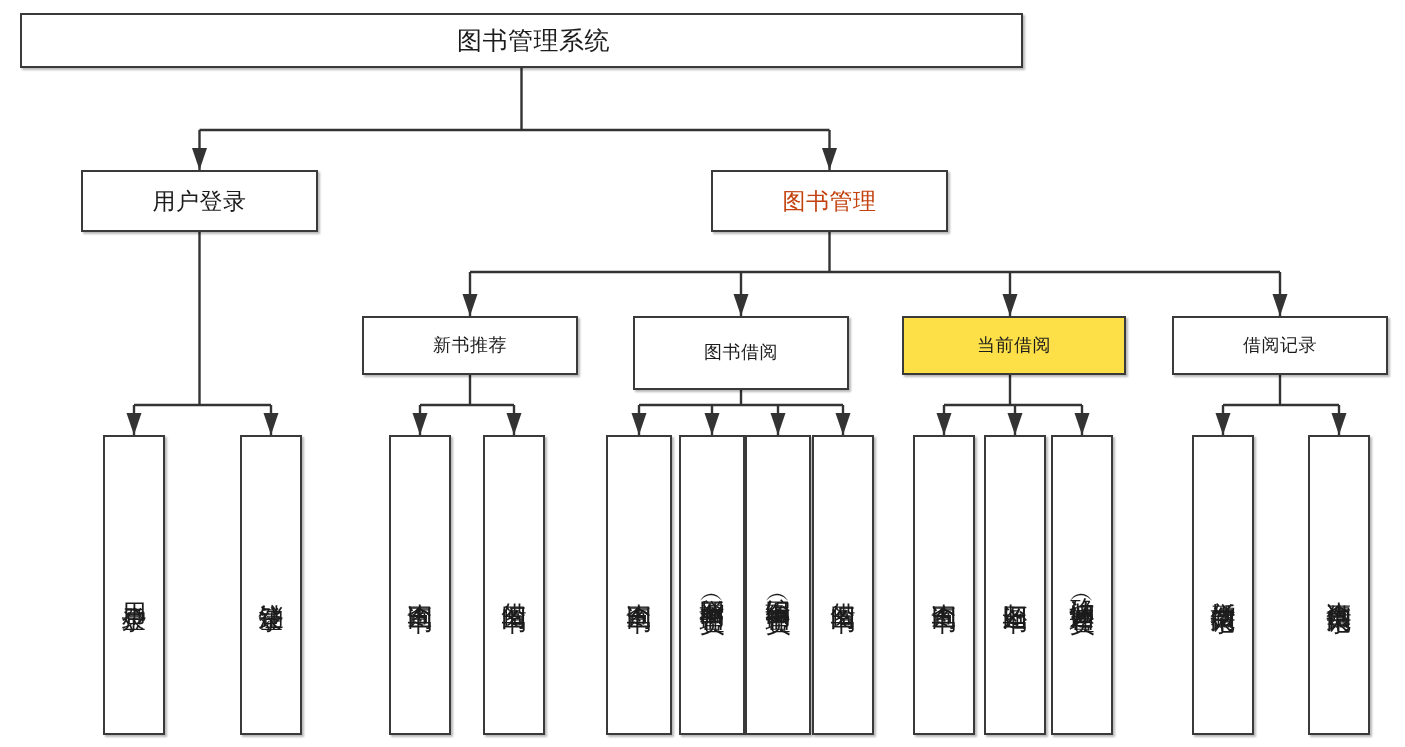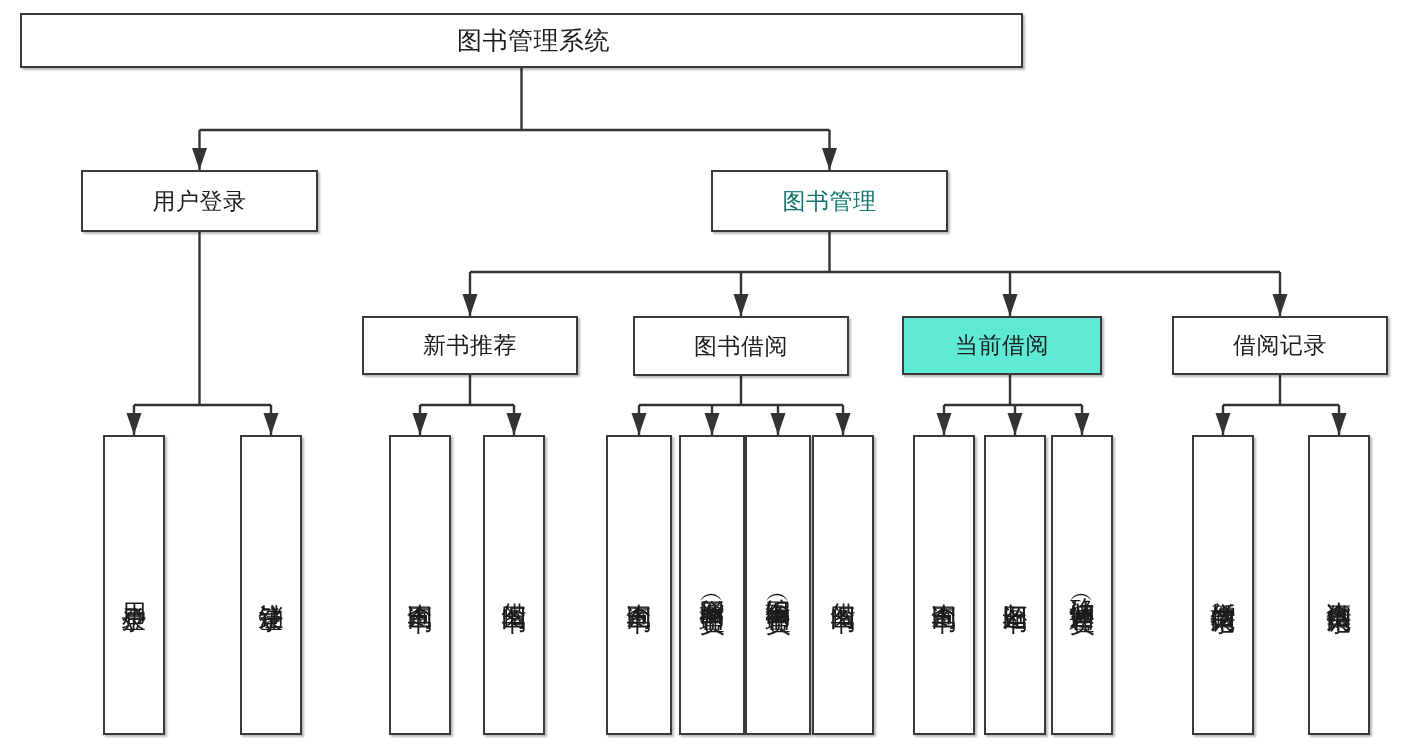--- a/index.html
+++ b/index.html
@@ -38,21 +38,21 @@
   }
   .node-label {
     color: #1c1c1c;
     line-height: 1.08;
     text-align: center;
     white-space: nowrap;
     letter-spacing: 0.5px;
   }
   .level-root .node-label { font-size: 25px; }
   .level-2 .node-label { font-size: 23px; }
-  .level-3 .node-label { font-size: 23px; }
+  .level-3 .node-label { font-size: 18px; }
   .leaf .node-label {
     writing-mode: vertical-rl;
     text-orientation: upright;
     font-size: 25px;
     letter-spacing: 2px;
     line-height: 1;
     padding-top: 4px;
   }
   .watermark {
     position: absolute;
@@ -122,29 +122,29 @@
       <polygon points="1331.5,413 1346.5,413 1339,435" fill="#333333"></polygon>
     </svg>
   <div id="node-layer">
       <div class="node-box level-root" style="left: 20px; top: 13px; width: 1003px; height: 55px; border-color: rgb(58, 58, 58); background: rgb(255, 255, 255); padding-left: 24px;">
         <span class="node-label" style="color: rgb(28, 28, 28);">图书管理系统</span>
       </div>
       <div class="node-box level-2" style="left: 81px; top: 170px; width: 237px; height: 62px; border-color: rgb(58, 58, 58); background: rgb(255, 255, 255);">
         <span class="node-label" style="color: rgb(28, 28, 28);">用户登录</span>
       </div>
       <div class="node-box level-2" style="left: 711px; top: 170px; width: 237px; height: 62px; border-color: rgb(58, 58, 58); background: rgb(255, 255, 255);">
-        <span class="node-label" style="color: #0f766e;">图书管理</span>
+        <span class="node-label" style="color: #c2410c;">图书管理</span>
       </div>
       <div class="node-box level-3" style="left: 362px; top: 316px; width: 216px; height: 59px; border-color: rgb(58, 58, 58); background: rgb(255, 255, 255);">
         <span class="node-label" style="color: rgb(28, 28, 28);">新书推荐</span>
       </div>
-      <div class="node-box level-3" style="left: 633px; top: 316px; width: 216px; height: 60px; border-color: rgb(58, 58, 58); background: rgb(255, 255, 255);">
+      <div class="node-box level-3" style="left: 633px; top: 316px; width: 216px; height: 74px; border-color: rgb(58, 58, 58); background: rgb(255, 255, 255);">
         <span class="node-label" style="color: rgb(28, 28, 28);">图书借阅</span>
       </div>
-      <div class="node-box level-3" style="left: 902px; top: 316px; width: 200px; height: 59px; border-color: rgb(58, 58, 58); background: #5eead4;">
+      <div class="node-box level-3" style="left: 902px; top: 316px; width: 224px; height: 59px; border-color: rgb(58, 58, 58); background: #fde047;">
         <span class="node-label" style="color: rgb(28, 28, 28);">当前借阅</span>
       </div>
       <div class="node-box level-3" style="left: 1172px; top: 316px; width: 216px; height: 59px; border-color: rgb(58, 58, 58); background: rgb(255, 255, 255);">
         <span class="node-label" style="color: rgb(28, 28, 28); text-align: center;">借阅记录</span>
       </div>
       <div class="node-box level-leaf leaf" style="left: 103px; top: 435px; width: 62px; height: 300px; border-color: rgb(58, 58, 58); background: rgb(255, 255, 255);">
         <span class="node-label" style="color: rgb(28, 28, 28);">用户登录</span>
       </div>
       <div class="node-box level-leaf leaf" style="left: 240px; top: 435px; width: 62px; height: 300px; border-color: rgb(58, 58, 58); background: rgb(255, 255, 255);">
         <span class="node-label" style="color: rgb(28, 28, 28);">注销登录</span>

